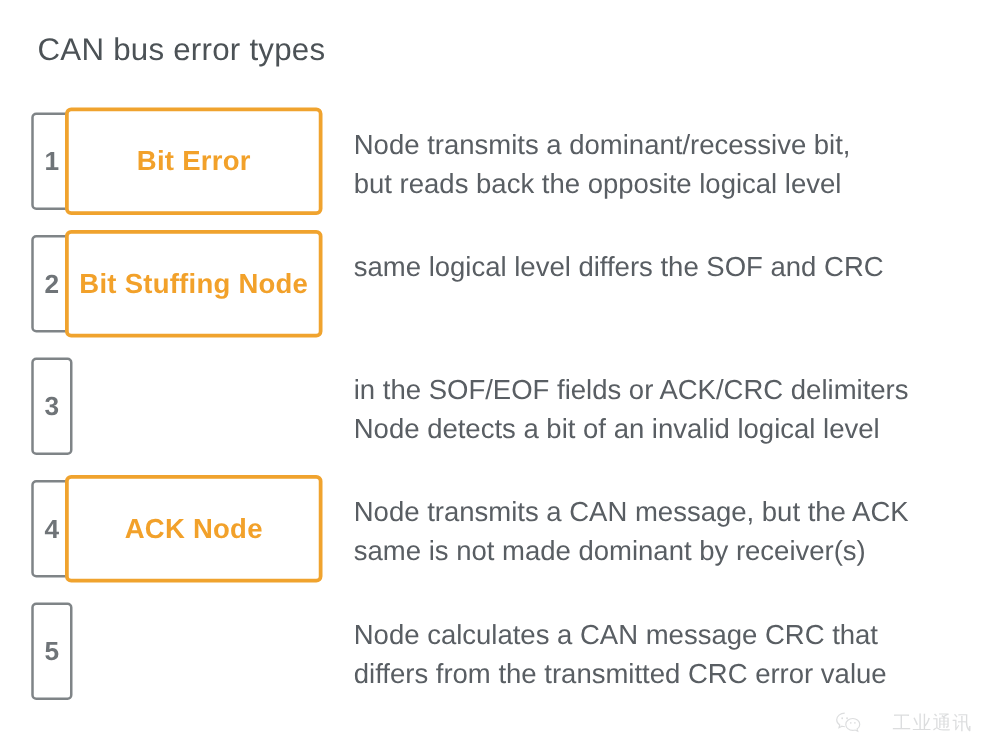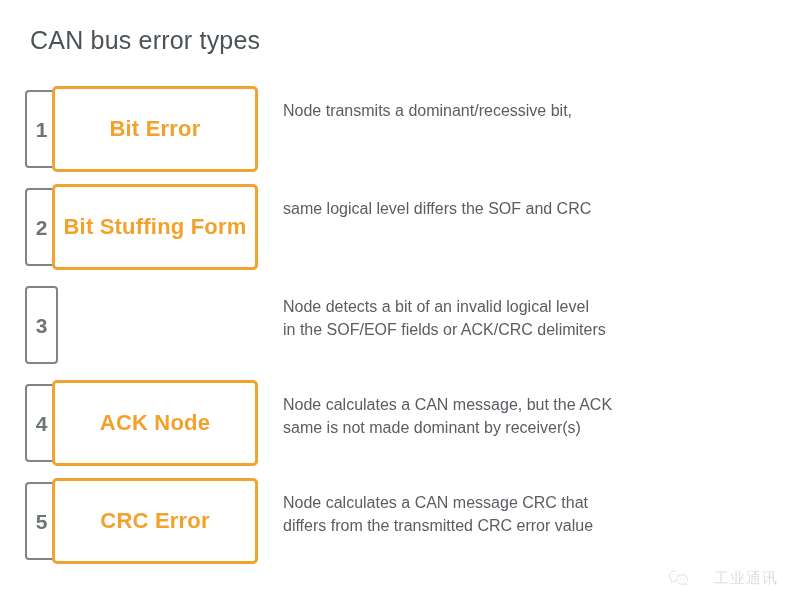--- a/index.html
+++ b/index.html
@@ -99,21 +99,21 @@
     line-height: 1.18;
     letter-spacing: 0.2px;
   }
 
   
   .desc {
     position: absolute;
     left: 283px;
     top: 14px;
     width: 505px;
-    font-size: 16px;
+    font-size: 22px;
     font-weight: 400;
     color: #595e63;
     line-height: 1.42;
   }
   .desc-line {
     display: block;
     white-space: nowrap;
   }
 
   
@@ -150,64 +150,62 @@
 
     <div class="row">
       <div class="num-box">
         <span class="num-label">1</span>
       </div>
       <div class="type-box">
         <span class="type-label">Bit Error</span>
       </div>
       <div class="desc">
         <span class="desc-line">Node transmits a dominant/recessive bit,</span>
+        <span class="desc-line">but reads back the opposite logical level</span>
       </div>
     </div>
 
     <div class="row">
       <div class="num-box">
         <span class="num-label">2</span>
       </div>
       <div class="type-box">
-        <span class="type-label">Bit Stuffing Form</span>
+        <span class="type-label">Bit Stuffing Node</span>
       </div>
       <div class="desc">
         <span class="desc-line">same logical level differs the SOF and CRC</span>
       </div>
     </div>
 
     <div class="row">
       <div class="num-box">
         <span class="num-label">3</span>
       </div>
       <div class="desc">
+        <span class="desc-line">in the SOF/EOF fields or ACK/CRC delimiters</span>
         <span class="desc-line">Node detects a bit of an invalid logical level</span>
-        <span class="desc-line">in the SOF/EOF fields or ACK/CRC delimiters</span>
       </div>
     </div>
 
     <div class="row">
       <div class="num-box">
         <span class="num-label">4</span>
       </div>
       <div class="type-box">
         <span class="type-label">ACK Node</span>
       </div>
       <div class="desc">
-        <span class="desc-line">Node calculates a CAN message, but the ACK</span>
+        <span class="desc-line">Node transmits a CAN message, but the ACK</span>
         <span class="desc-line">same is not made dominant by receiver(s)</span>
       </div>
     </div>
 
     <div class="row">
       <div class="num-box">
         <span class="num-label">5</span>
-      </div>
-      <div class="type-box">
-        <span class="type-label">CRC Error</span>
       </div>
       <div class="desc">
         <span class="desc-line">Node calculates a CAN message CRC that</span>
         <span class="desc-line">differs from the transmitted CRC error value</span>
       </div>
     </div>
 
   </div>
 
   <div class="watermark">

